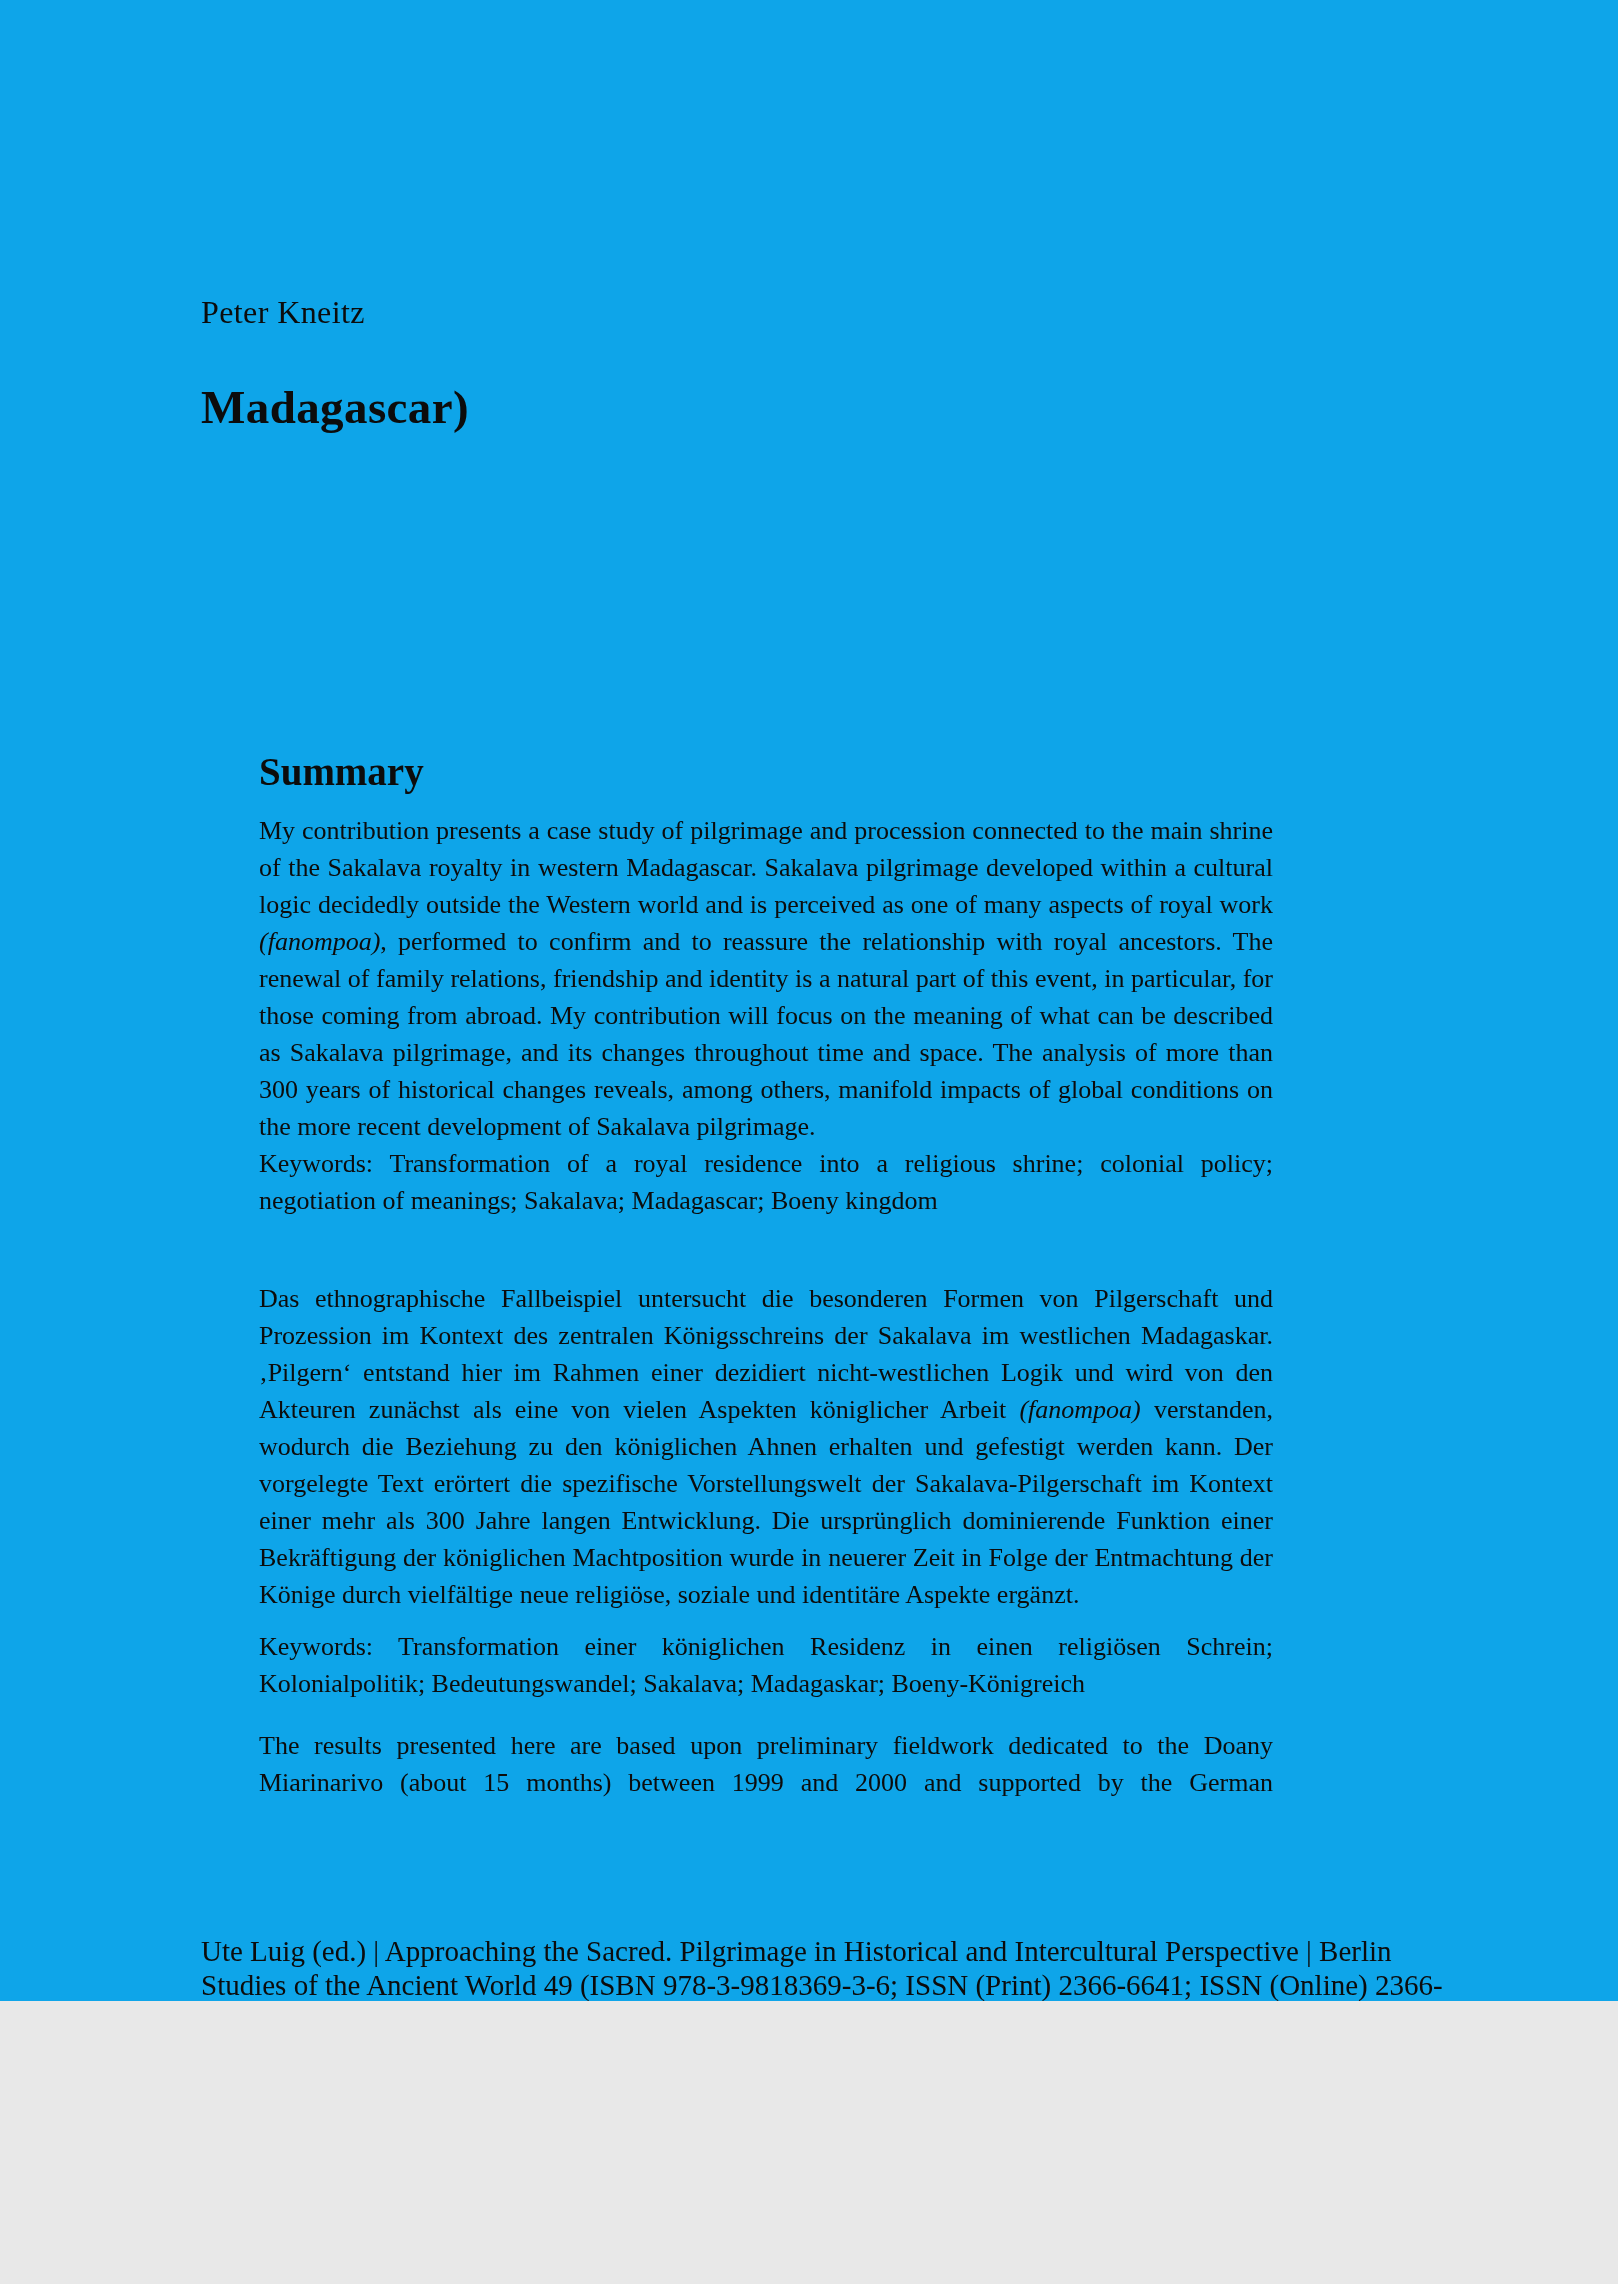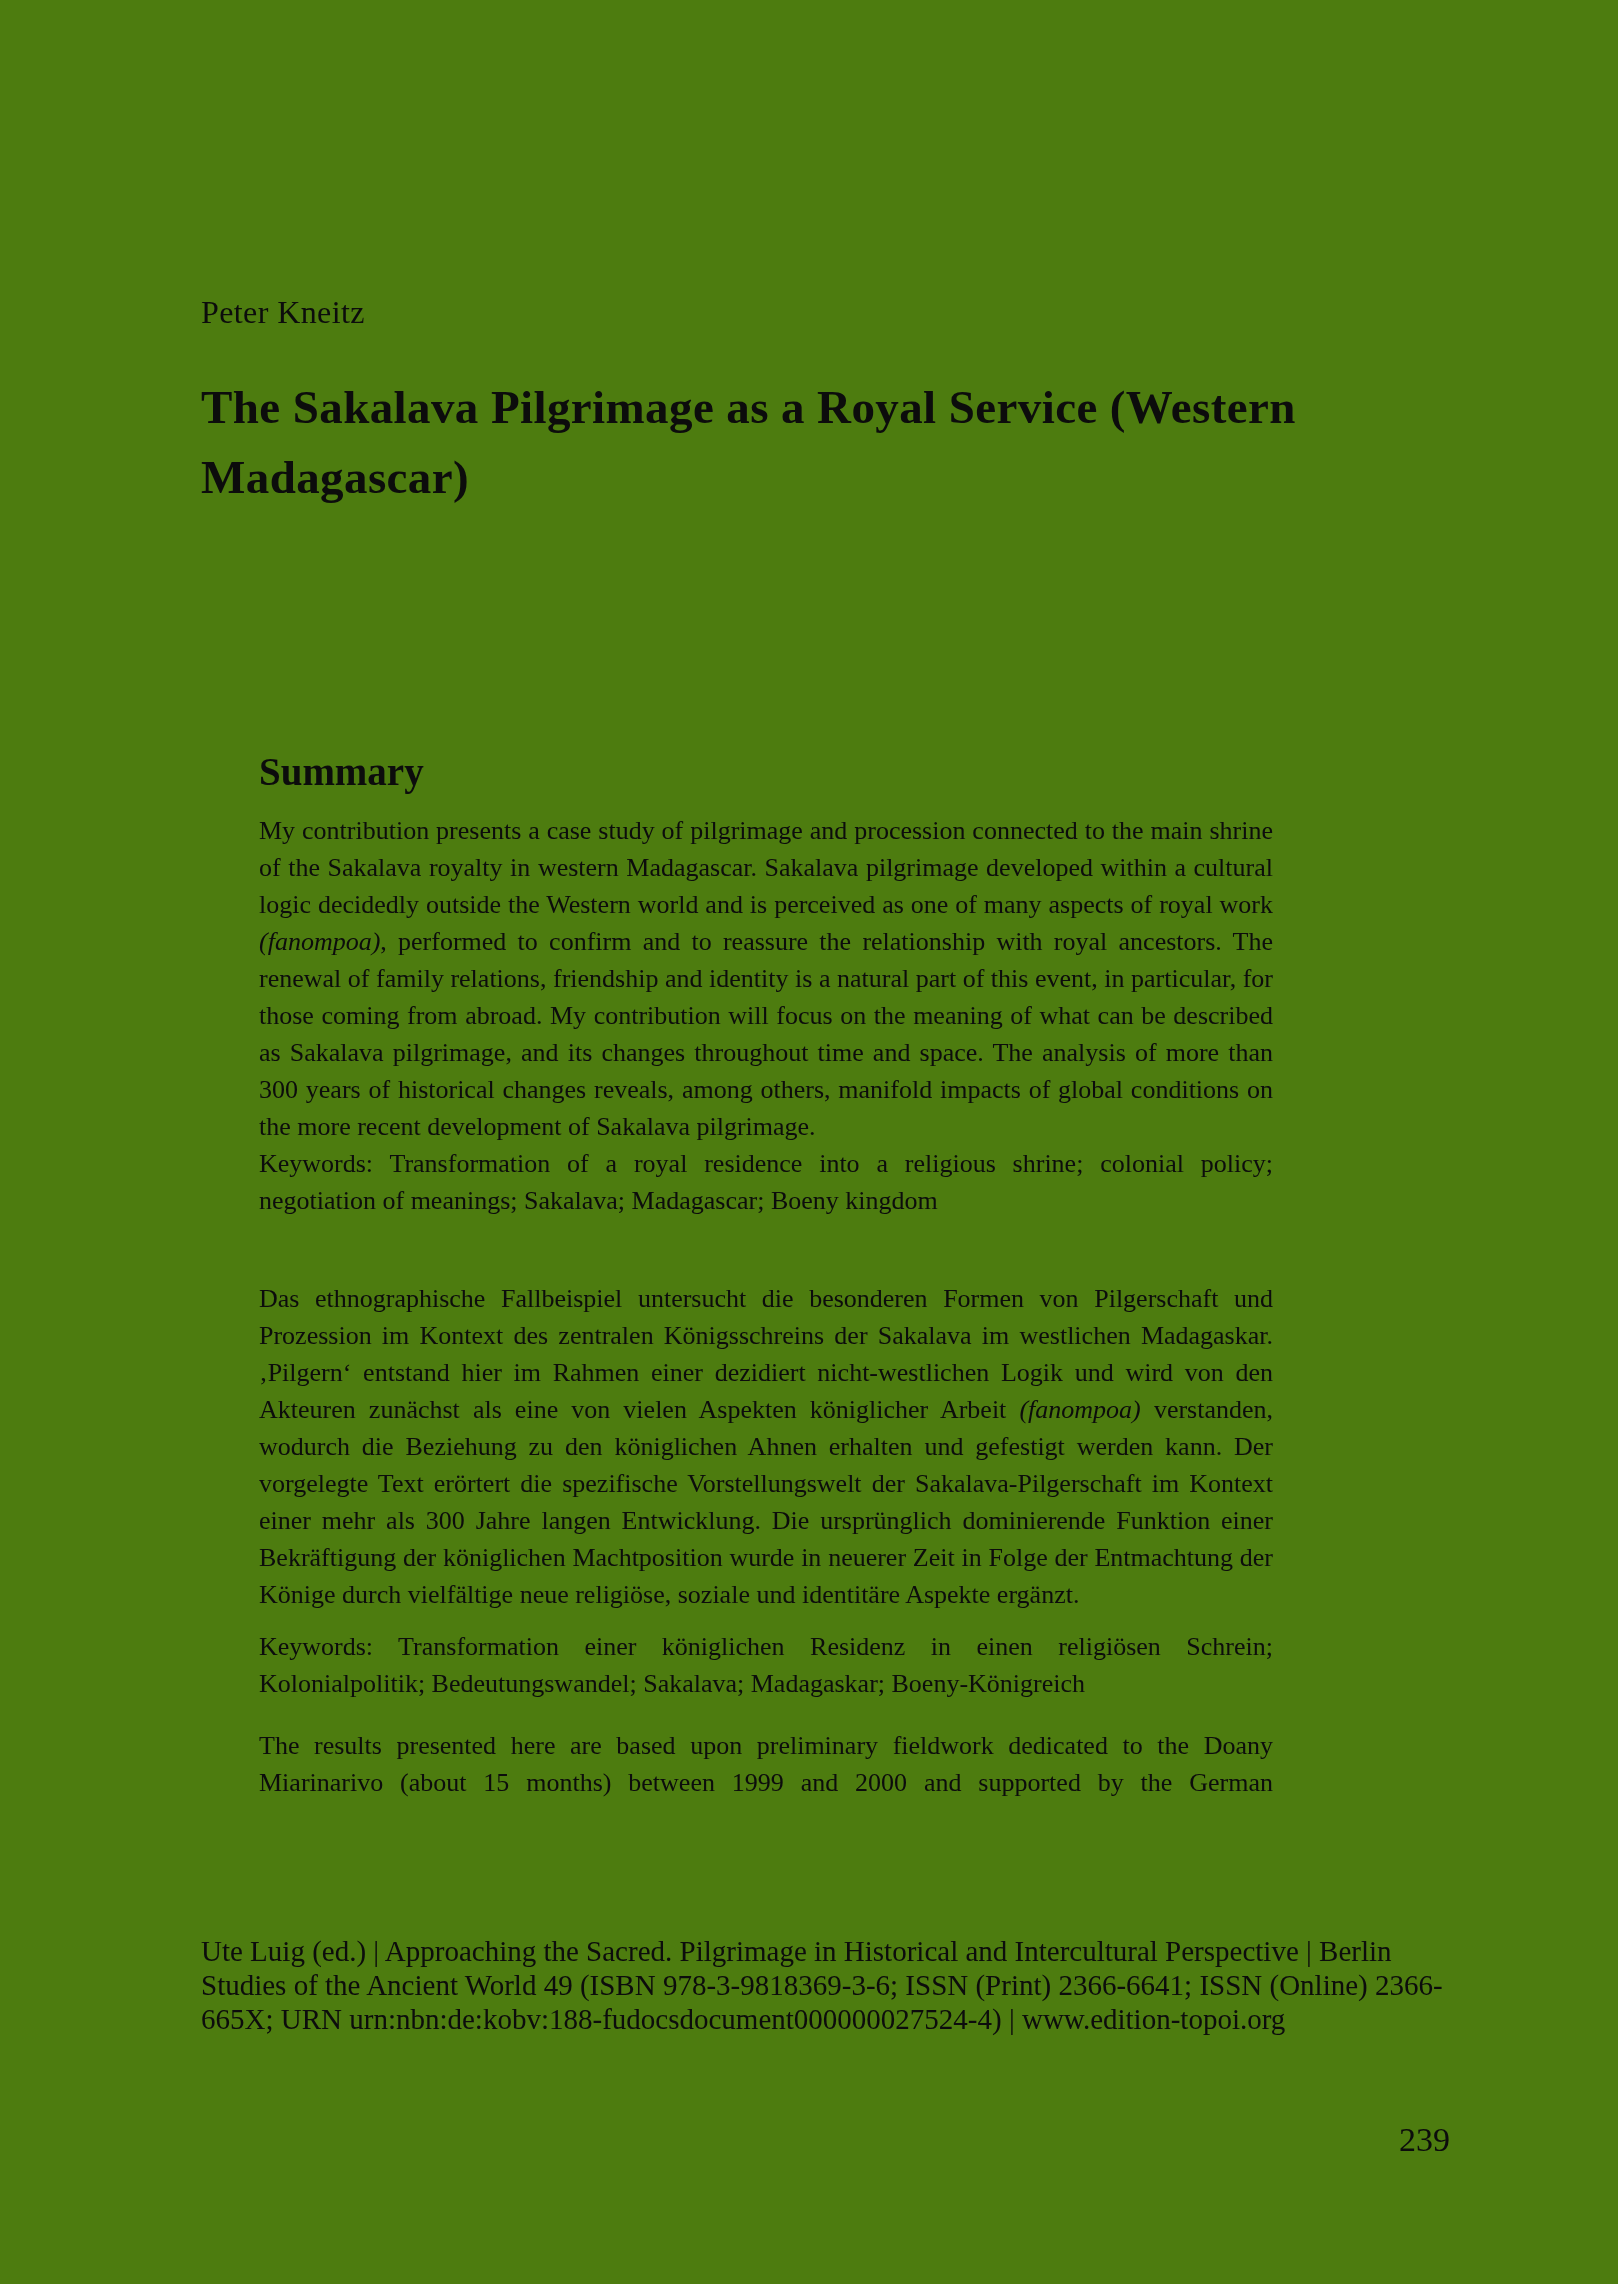--- a/index.html
+++ b/index.html
@@ -3,23 +3,23 @@
 <meta charset="utf-8">
 <style>
   html, body {
     margin: 0;
     padding: 0;
     background: #e8e8e8;
   }
   .page {
     position: relative;
     width: 1618px;
-    height: 2284px;
+    height: 2001px;
     margin: 0 auto;
-    background: #4d7c0f;
+    background: #0ea5e9;
     font-family: "Liberation Serif", "DejaVu Serif", serif;
     color: #0c0c0c;
     overflow: hidden;
   }
   .author {
     position: absolute;
     left: 201px;
     top: 294px;
     font-size: 32px;
     line-height: 37px;
@@ -88,21 +88,20 @@
   }
 </style>
 </head>
 <body>
 
 <div class="page">
 
   <div class="author">Peter Kneitz</div>
 
   <h1 class="title">
-    <span class="title-line">The Sakalava Pilgrimage as a Royal Service (Western</span>
     <span class="title-line">Madagascar)</span>
   </h1>
 
   <div class="body-col">
 
     <h2 class="summary-heading">Summary</h2>
 
     <p class="para abstract-en"><span>My contribution presents a case study of pilgrimage and procession connected to the main shrine of the Sakalava royalty in western Madagascar. Sakalava pilgrimage developed within a cultural logic decidedly outside the Western world and is perceived as one of many aspects of royal work </span><em>(fanompoa)</em><span>, performed to confirm and to reassure the relationship with royal ancestors. The renewal of family relations, friendship and identity is a natural part of this event, in particular, for those coming from abroad. My contribution will focus on the meaning of what can be described as Sakalava pilgrimage, and its changes throughout time and space. The analysis of more than 300 years of historical changes reveals, among others, manifold impacts of global conditions on the more recent development of Sakalava pilgrimage.</span></p>
 
     <p class="para keywords-en">Keywords: Transformation of a royal residence into a religious shrine; colonial policy; negotiation of meanings; Sakalava; Madagascar; Boeny kingdom</p>

